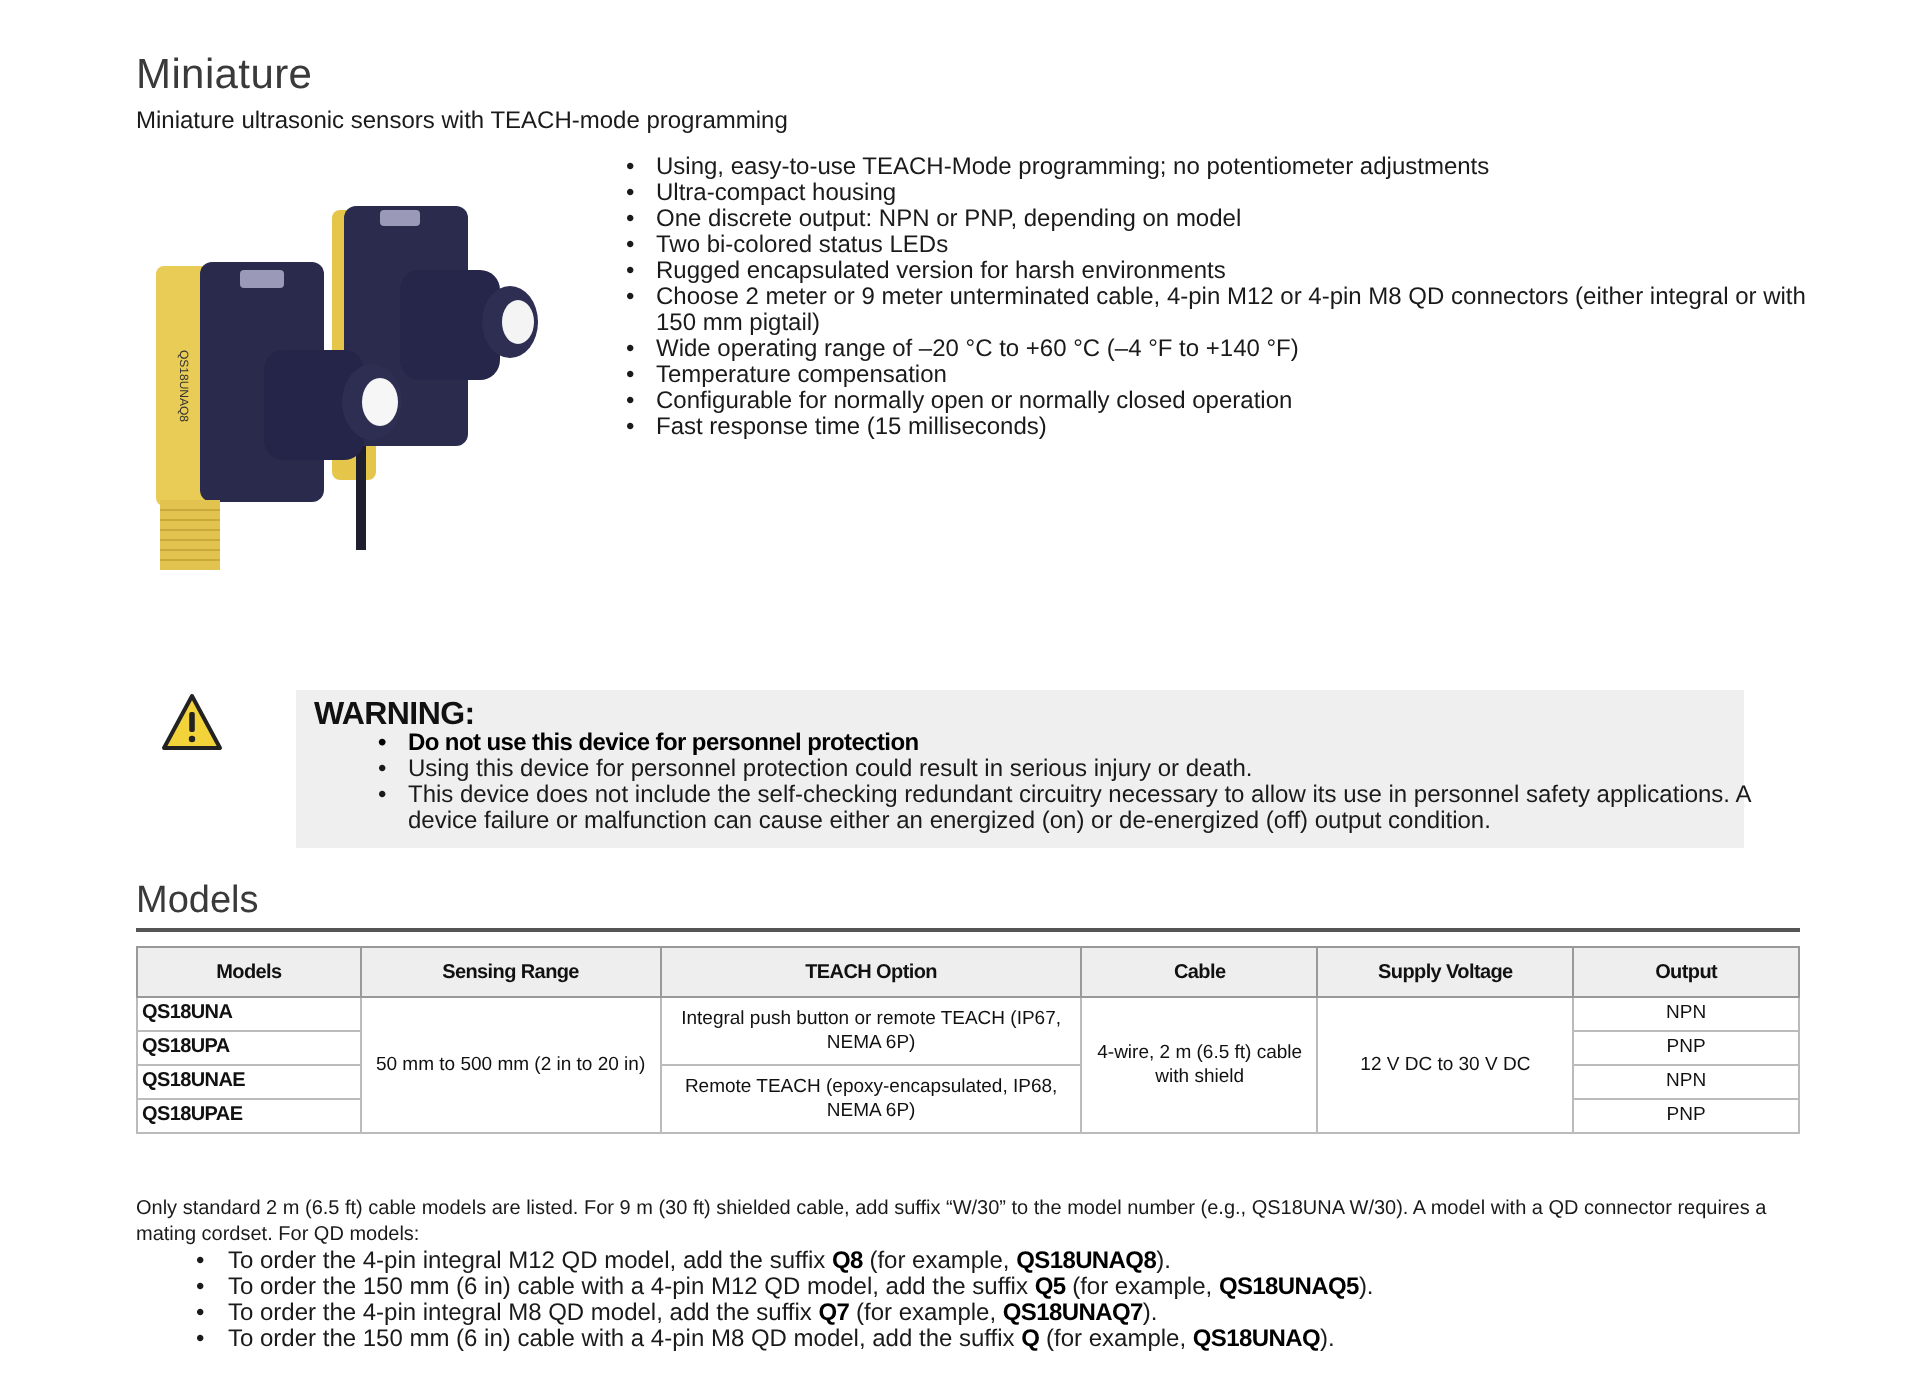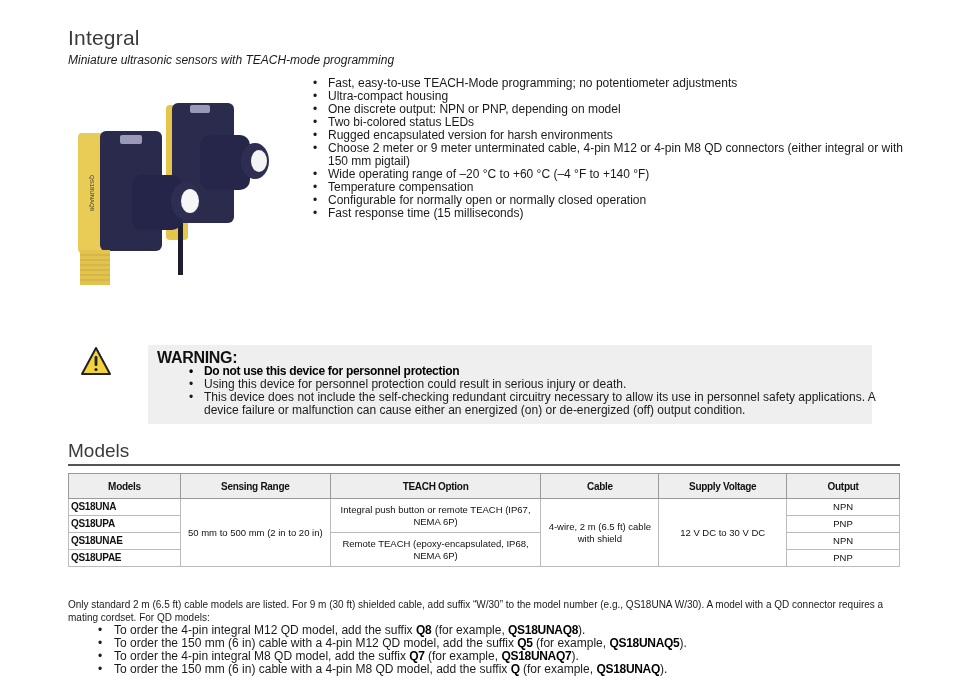--- a/index.html
+++ b/index.html
@@ -1,20 +1,20 @@
 <!DOCTYPE html>
 <html><head>
 <meta charset="utf-8">
 <style>
   html, body { margin: 0; padding: 0; background: #ffffff; }
   body { width: 965px; height: 693px; position: relative; overflow: hidden;
          font-family: "Liberation Sans", sans-serif; color: #111; }
   .abs { position: absolute; }
   .title { left: 68px; top: 26px; font-size: 21px; color: #3a3a3a; font-weight: normal; letter-spacing: 0.2px; }
-  .subtitle { left: 68px; top: 53px; font-size: 12px; font-style: italic; color: #1a1a1a; }
+  .subtitle { left: 68px; top: 53px; font-size: 12px; color: #1a1a1a; }
 
   .features { left: 312px; top: 77px; width: 600px; margin: 0; padding: 0; list-style: none;
               font-size: 12px; line-height: 13px; color: #1a1a1a; }
   .features li { position: relative; padding-left: 16px; }
   .features li::before { content: "\2022"; position: absolute; left: 1px; top: 0; font-size: 12px; }
 
   .product { left: 70px; top: 95px; width: 210px; height: 195px; }
 
   .warn-icon { left: 80px; top: 346px; width: 32px; height: 30px; }
   .warn-box { left: 148px; top: 345px; width: 724px; height: 79px; background: #efefef; }
@@ -38,21 +38,21 @@
   .note { left: 68px; top: 598px; width: 840px; font-size: 10px; line-height: 13px; color: #1a1a1a; }
   .order-list { left: 98px; top: 624px; width: 820px; margin: 0; padding: 0; list-style: none;
                 font-size: 12px; line-height: 13px; color: #1a1a1a; }
   .order-list li { position: relative; padding-left: 16px; }
   .order-list li::before { content: "\2022"; position: absolute; left: 0; top: 0; }
   .order-list b { color: #000; letter-spacing: -0.3px; }
 </style>
 </head>
 <body>
 
-<div class="abs title">Integral</div>
+<div class="abs title">Miniature</div>
 <div class="abs subtitle">Miniature ultrasonic sensors with TEACH-mode programming</div>
 
 <div class="abs product">
   <svg width="210" height="195" viewBox="0 0 210 195">
 
     <rect x="96" y="10" width="22" height="135" rx="4" fill="#e6c64a"></rect>
     <rect x="102" y="8" width="62" height="120" rx="6" fill="#2b2b4d"></rect>
     <rect x="120" y="10" width="20" height="8" rx="2" fill="#9a9ab8"></rect>
     <rect x="130" y="40" width="50" height="55" rx="10" fill="#26264a"></rect>
     <ellipse cx="185" cy="66" rx="14" ry="18" fill="#2e2e52"></ellipse>
@@ -72,21 +72,21 @@
       <line x1="10" y1="170" x2="40" y2="170"></line>
         <line x1="10" y1="175" x2="40" y2="175"></line>
       <line x1="10" y1="180" x2="40" y2="180"></line>
         <line x1="10" y1="185" x2="40" y2="185"></line>
     </g>
     <text x="20" y="80" font-size="6" fill="#333" transform="rotate(90 20 80)" font-family="Liberation Sans, sans-serif">QS18UNAQ8</text>
   </svg>
 </div>
 
 <ul class="abs features">
-  <li>Fast, easy-to-use TEACH-Mode programming; no potentiometer adjustments</li>
+  <li>Using, easy-to-use TEACH-Mode programming; no potentiometer adjustments</li>
   <li>Ultra-compact housing</li>
   <li>One discrete output: NPN or PNP, depending on model</li>
   <li>Two bi-colored status LEDs</li>
   <li>Rugged encapsulated version for harsh environments</li>
   <li>Choose 2 meter or 9 meter unterminated cable, 4-pin M12 or 4-pin M8 QD connectors (either integral or with 150 mm pigtail)</li>
   <li>Wide operating range of –20 °C to +60 °C (–4 °F to +140 °F)</li>
   <li>Temperature compensation</li>
   <li>Configurable for normally open or normally closed operation</li>
   <li>Fast response time (15 milliseconds)</li>
 </ul>

